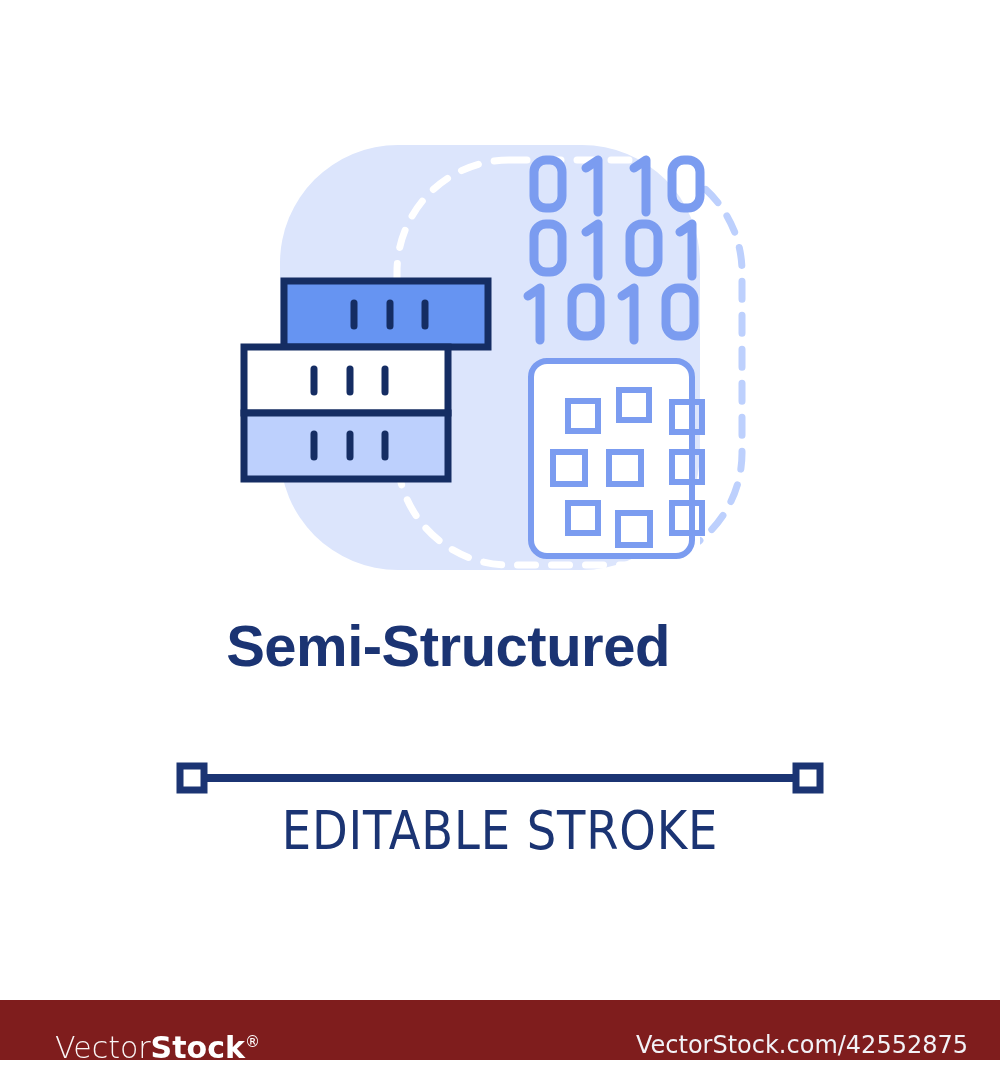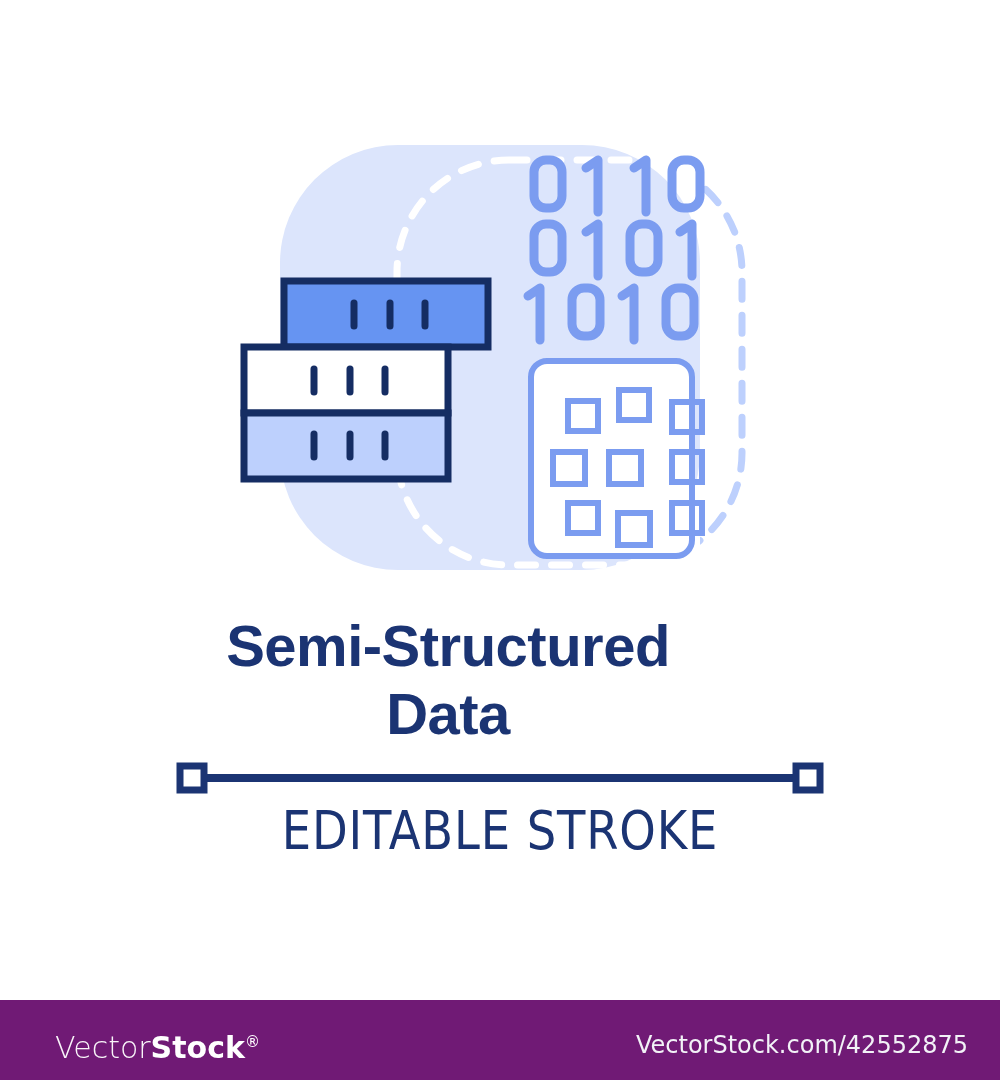--- a/index.html
+++ b/index.html
@@ -20,22 +20,22 @@
   #stroke-rule{position:absolute;left:0;top:758px;width:1000px;height:40px;}
 
   #editable-label{
     position:absolute;left:0;top:800px;width:1000px;text-align:center;
     color:#1b3473;font-size:54px;letter-spacing:1px;line-height:62px;
     font-family:"DejaVu Sans","Liberation Sans",sans-serif;
     transform:scaleX(0.86);transform-origin:center top;
   }
 
   
-  #footer{position:absolute;left:0;top:1000px;width:1000px;height:80px;
-          background:#701a75;}
+  #footer{position:absolute;left:0;top:1000px;width:1000px;height:60px;
+          background:#7f1d1d;}
   #footer-logo{position:absolute;left:55px;top:27px;
           font-size:30px;color:#ffffff;line-height:30px;white-space:nowrap;
           font-family:"DejaVu Sans","Liberation Sans",sans-serif;}
   #footer-logo .light{font-weight:300;opacity:.96;}
   #footer-logo .bold{font-weight:bold;}
   #footer-logo .reg{font-size:15px;vertical-align:super;}
   #footer-url{position:absolute;right:32px;top:33px;
           font-size:24px;color:#f2f2f7;line-height:24px;white-space:nowrap;
           font-family:"DejaVu Sans","Liberation Sans",sans-serif;margin-left:17px;}
 </style>
@@ -124,21 +124,20 @@
           <line x1="350" y1="434" x2="350" y2="457"></line>
           <line x1="385" y1="434" x2="385" y2="457"></line>
         </g>
       </g>
     </g>
   </svg>
 </div>
 
 <div id="title-block">
   <div class="line">Semi-Structured</div>
-  <div class="line">Data</div>
 </div>
 
 <div id="stroke-rule">
   <svg width="1000" height="40" viewBox="0 0 1000 40">
     <line x1="196" y1="20" x2="804" y2="20" stroke="#1b3473" stroke-width="8"></line>
     <rect x="180" y="8" width="24" height="24" fill="#ffffff" stroke="#1b3473" stroke-width="7"></rect>
     <rect x="796" y="8" width="24" height="24" fill="#ffffff" stroke="#1b3473" stroke-width="7"></rect>
   </svg>
 </div>
 

